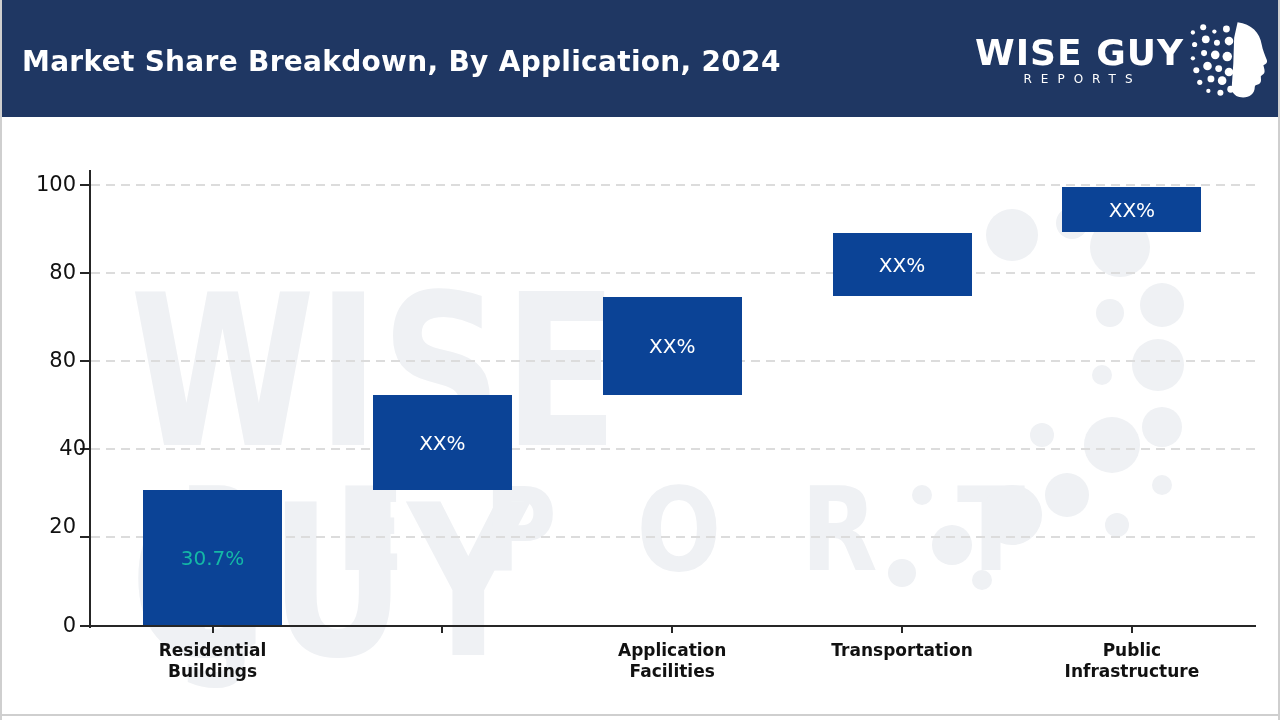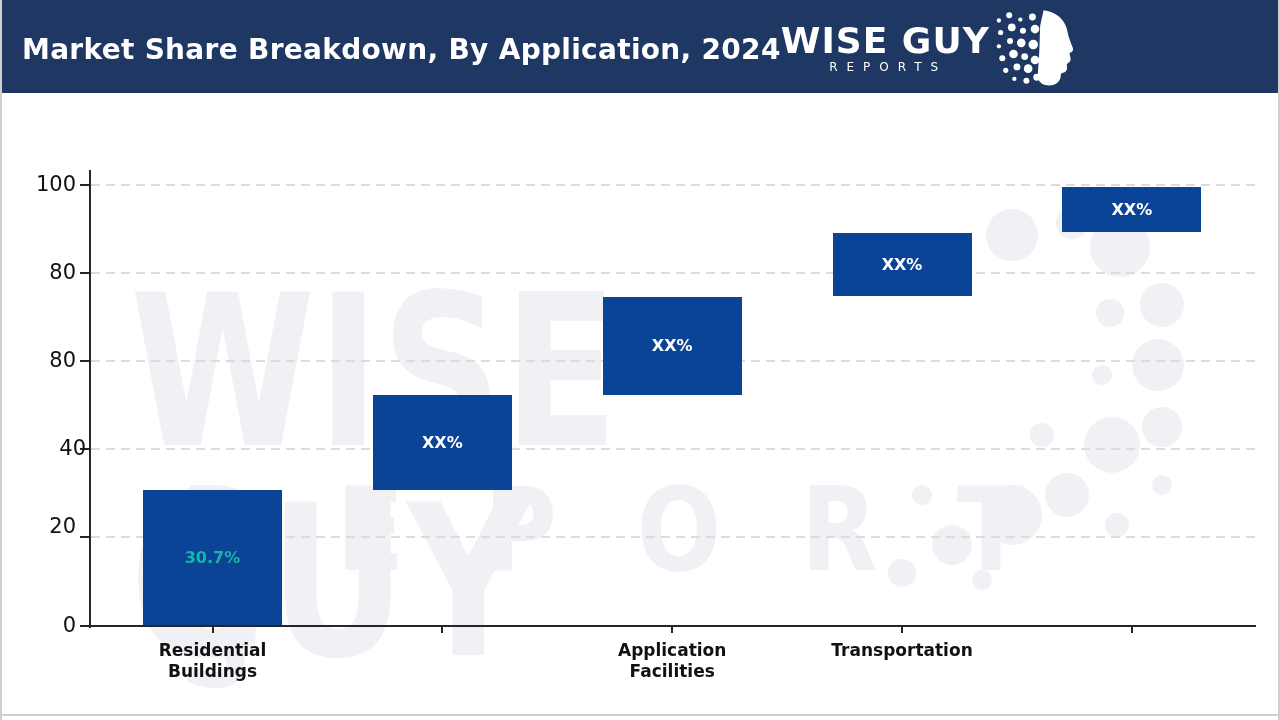--- a/index.html
+++ b/index.html
@@ -4,22 +4,22 @@
 <style>
   html,body{margin:0;padding:0;background:#ffffff;}
   .page{
     position:relative;width:1280px;height:720px;background:#ffffff;
     font-family:"DejaVu Sans","Liberation Sans",sans-serif;
     overflow:hidden;box-sizing:border-box;
     border-left:2px solid #cfcfcf;border-right:2px solid #cfcfcf;
   }
   
   .header{
-    position:absolute;top:0;left:0;right:0;height:93px;background:#1f3763;
-    display:flex;align-items:center;justify-content:flex-start;z-index:30;
+    position:absolute;top:0;left:0;right:0;height:117px;background:#1f3763;
+    display:flex;align-items:center;justify-content:space-between;z-index:30;
   }
   .title{
     color:#ffffff;font-size:28px;font-weight:bold;letter-spacing:.3px;
     padding-left:20px;margin-top:6px;white-space:nowrap;
   }
   .logo{display:flex;align-items:center;margin-right:6px;margin-top:2px;}
   .logo-text{display:flex;flex-direction:column;align-items:center;margin-right:2px;}
   .logo-line1{color:#ffffff;font-size:36px;font-weight:600;letter-spacing:1px;line-height:1;}
   .logo-line2{color:#ffffff;font-size:12px;letter-spacing:9px;margin-top:2px;padding-left:6px;line-height:1;}
   .logo-face{width:86px;height:84px;}
@@ -35,21 +35,21 @@
     background:repeating-linear-gradient(90deg,#dcdcdc 0 9px,transparent 9px 15px);
   }
   #plot .yaxis{position:absolute;width:2px;background:#262626;}
   #plot .xaxis{position:absolute;height:2px;background:#262626;}
   #plot .ytickmark{position:absolute;height:2px;background:#262626;}
   #plot .xtickmark{position:absolute;width:2px;height:6px;background:#262626;}
   #plot .yticklabel{
     position:absolute;font-size:21px;color:#111111;text-align:right;line-height:1.25;
   }
   #plot .bar{position:absolute;display:flex;align-items:center;justify-content:center;}
-  #plot .barlabel{font-size:16px;font-weight:bold;}
+  #plot .barlabel{font-size:20px;font-weight:normal;}
   #plot .catlabel{
     position:absolute;width:160px;text-align:center;font-size:17px;font-weight:bold;
     color:#111111;line-height:1.25;
   }
   .bottom-rule{position:absolute;left:0;right:0;top:714px;height:2px;background:#cfcfcf;z-index:20;}
 </style>
 </head>
 <body>
 
 <div class="page">
@@ -115,20 +115,21 @@
       <div class="catlabel" style="left: 590.2px; top: 640px;">Application Facilities</div>
       <div class="bar" style="left: 830.55px; top: 233.193px; width: 139px; height: 62.9629px; background: rgb(11, 67, 150);">
         <div class="barlabel" style="color: rgb(255, 255, 255);">XX%</div>
       </div>
       <div class="xtickmark" style="left: 899.05px; top: 626.5px;"></div>
       <div class="catlabel" style="left: 820.05px; top: 640px;">Transportation</div>
       <div class="bar" style="left: 1060.4px; top: 186.961px; width: 139px; height: 45.3509px; background: rgb(11, 67, 150);">
         <div class="barlabel" style="color: rgb(255, 255, 255);">XX%</div>
       </div>
       <div class="xtickmark" style="left: 1128.9px; top: 626.5px;"></div>
+      <div class="catlabel" style="left: 1049.9px; top: 640px;">Public Infrastructure</div>
     </div>
 
   <div class="header">
     <div class="title">Market Share Breakdown, By Application, 2024</div>
     <div class="logo">
       <div class="logo-text">
         <span class="logo-line1">WISE GUY</span>
         <span class="logo-line2">REPORTS</span>
       </div>
       <svg class="logo-face" viewBox="0 0 100 92">

